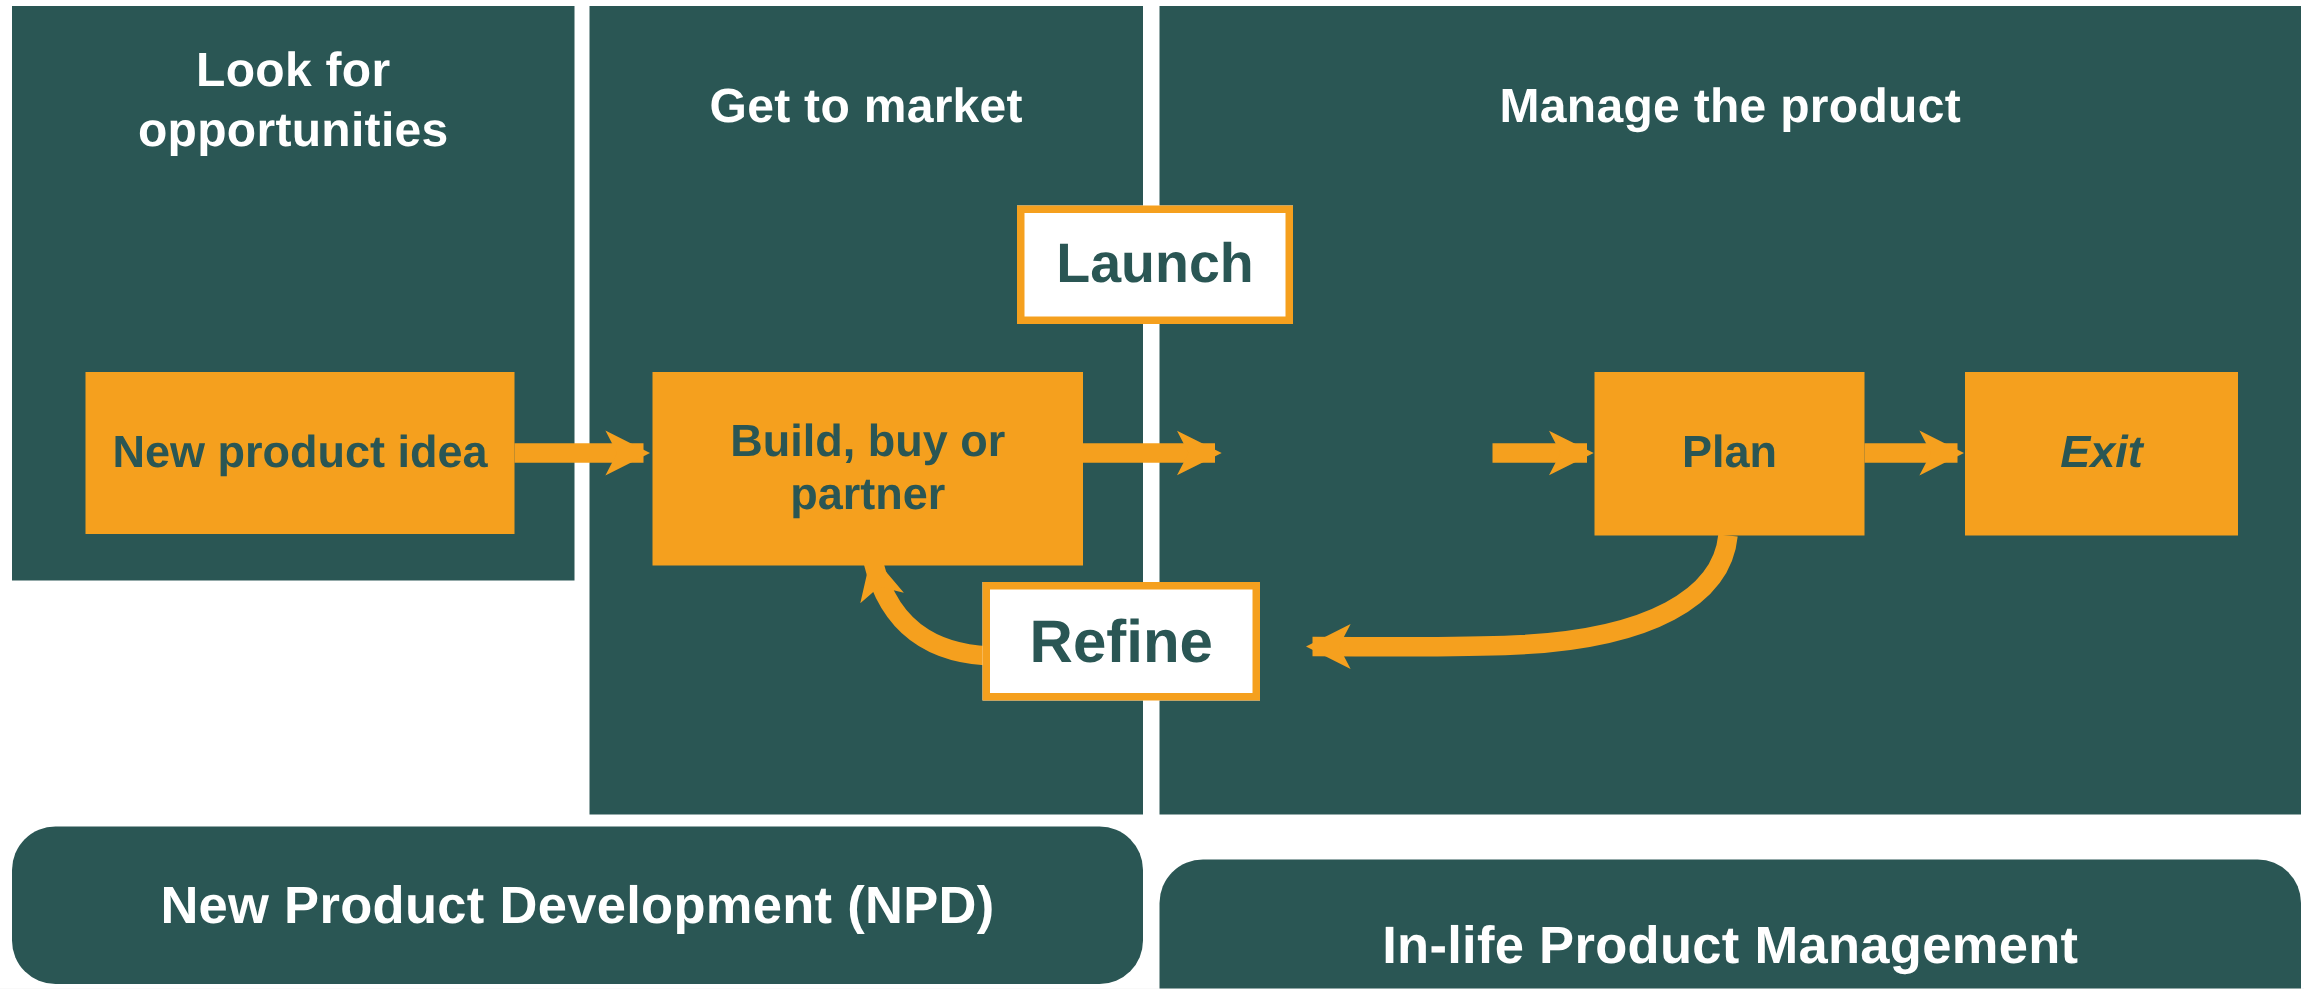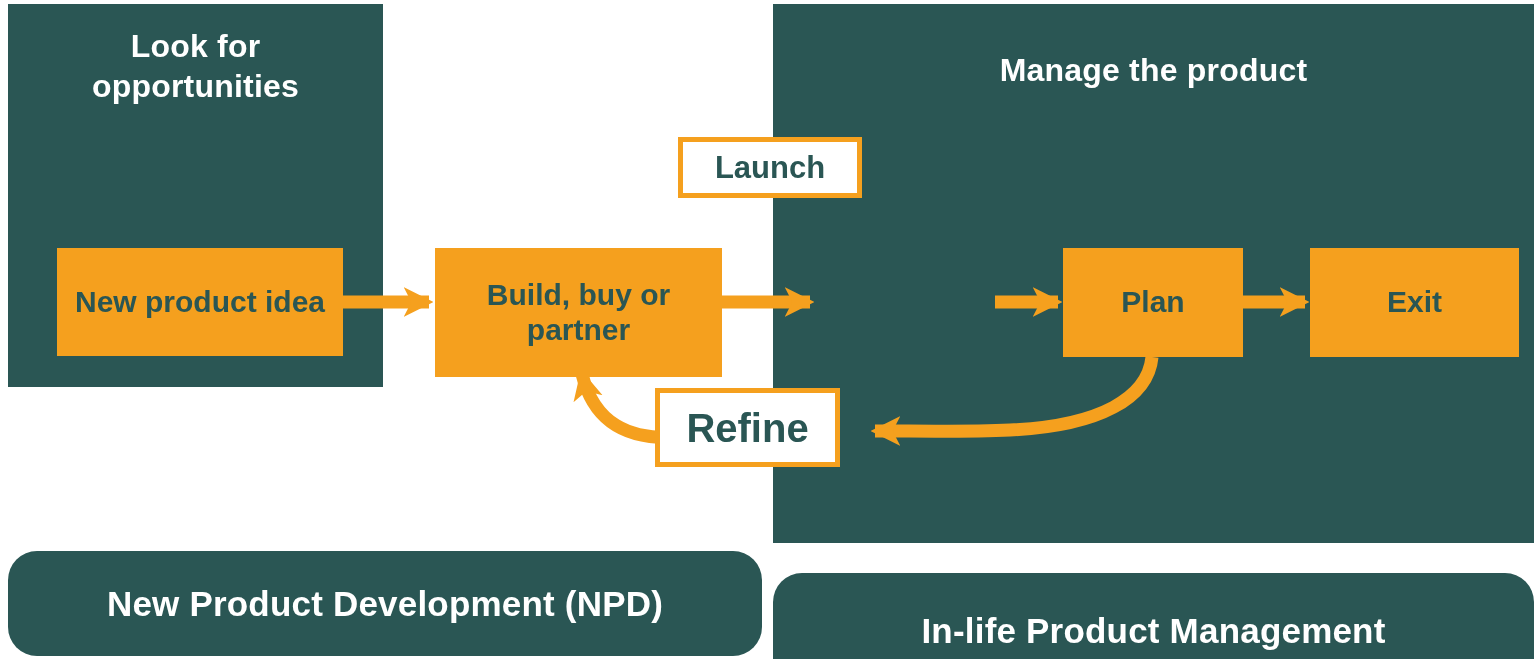--- a/index.html
+++ b/index.html
@@ -41,31 +41,34 @@
     position:absolute;display:flex;align-items:center;justify-content:center;
     text-align:center;font-weight:600;line-height:1.15;
     font-size:30px;
   }
   .node-orange{background:var(--orange);color:var(--text-on-orange);}
   .node-white{background:#ffffff;color:var(--text-on-orange);border:5px solid var(--orange);}
   .node-idea{left:57px;top:248px;width:286px;height:108px;}
   .node-build{left:435px;top:248px;width:287px;height:129px;padding:0 20px;}
   .node-sell{left:815px;top:248px;width:180px;height:109px;}
   .node-plan{left:1063px;top:248px;width:180px;height:109px;}
-  .node-exit{left:1310px;top:248px;width:209px;height:109px;}
-  .node-launch{left:678px;top:137px;width:184px;height:61px;font-size:31px;}
+  .node-exit{left:1310px;top:248px;width:182px;height:109px;font-style:italic;}
+  .node-launch{left:678px;top:137px;width:184px;height:79px;font-size:37px;}
   .node-refine{left:655px;top:388px;width:185px;height:79px;font-size:40px;}
 </style>
 </head>
 <body>
 
 <div class="stage">
 
   <div class="panel panel-1">
     <div class="col-header">Look for opportunities</div>
+  </div>
+  <div class="panel panel-2">
+    <div class="col-header">Get to market</div>
   </div>
   <div class="panel panel-3">
     <div class="col-header">Manage the product</div>
   </div>
 
   <div class="bar bar-left">
     <span class="bar-label">New Product Development (NPD)</span>
   </div>
   <div class="bar bar-right">
     <span class="bar-label">In-life Product Management</span>

